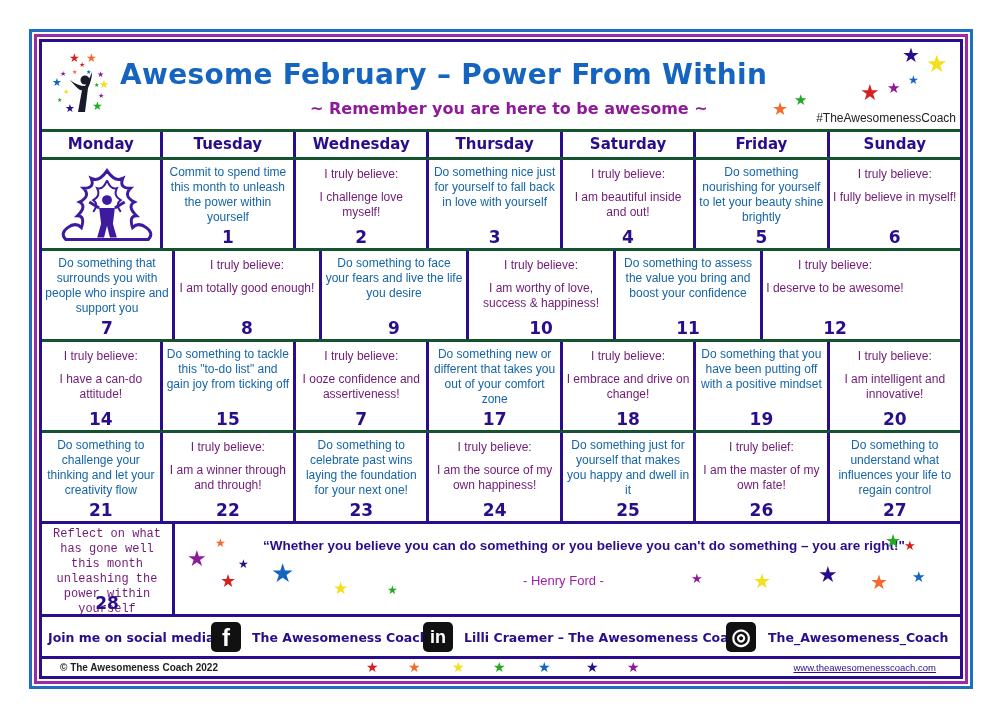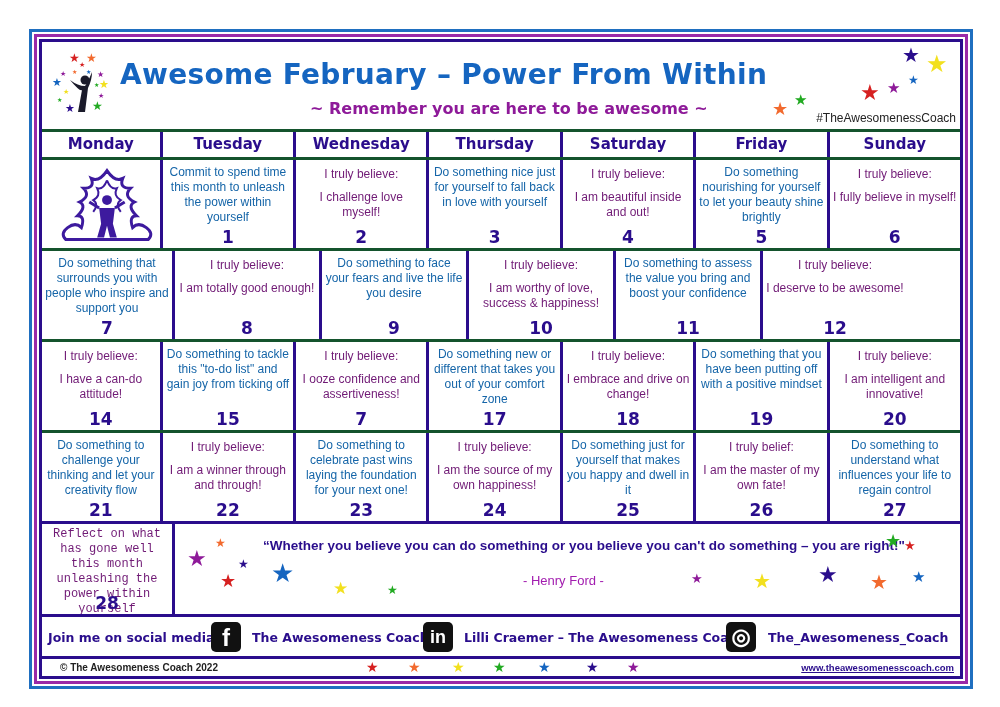--- a/index.html
+++ b/index.html
@@ -32,21 +32,21 @@
   .author { position:absolute; left:348px; top:49px; font-size:13px; font-weight:normal; color:#a21caf; }
   .star { position:absolute; line-height:1; }
 
   .social { position:absolute; left:42px; top:614px; width:918px; height:42px; border-top:3px solid #2a0d8c; }
   .soc-lbl { position:absolute; left:6px; top:13px; font-size:12.5px; font-weight:bold; color:#2a0d8c; font-family:"DejaVu Sans", sans-serif; }
   .soc-icon { position:absolute; top:5px; width:30px; height:30px; background:#111; border-radius:5px; color:#fff; text-align:center; font-weight:bold; }
   .soc-text { position:absolute; top:13px; font-size:12.5px; font-weight:bold; color:#2a0d8c; white-space:nowrap; font-family:"DejaVu Sans", sans-serif; }
 
   .footer { position:absolute; left:42px; top:656px; width:918px; height:20px; border-top:3px solid #2a0d8c; }
   .copy { position:absolute; left:6px; top:3px; font-size:10px; font-weight:bold; color:#222;margin-left:12px; }
-  .site { position:absolute; right:6px; top:3px; font-size:9.5px; font-weight:bold; color:#2a0d8c; text-decoration:underline; }
+  .site { position:absolute; right:24px; top:3px; font-size:9.5px; font-weight:normal; color:#2a0d8c; text-decoration:underline; }
   .fstar { position:absolute; top:1px; font-size:14px; line-height:1; }
 </style>
 </head>
 <body>
 
 <div class="frame-blue"></div>
 <div class="frame-magenta"></div>
 <div class="frame-indigo"></div>
 
 <div class="header">

